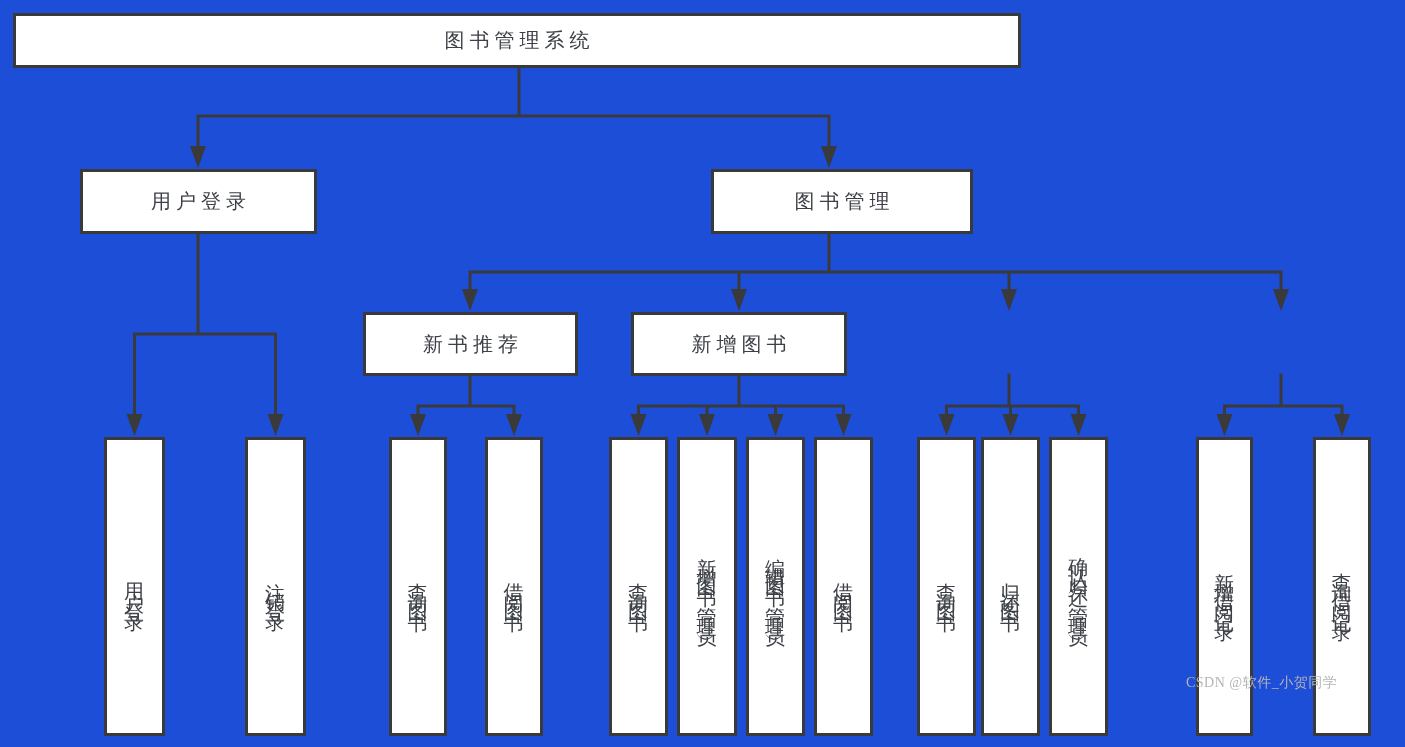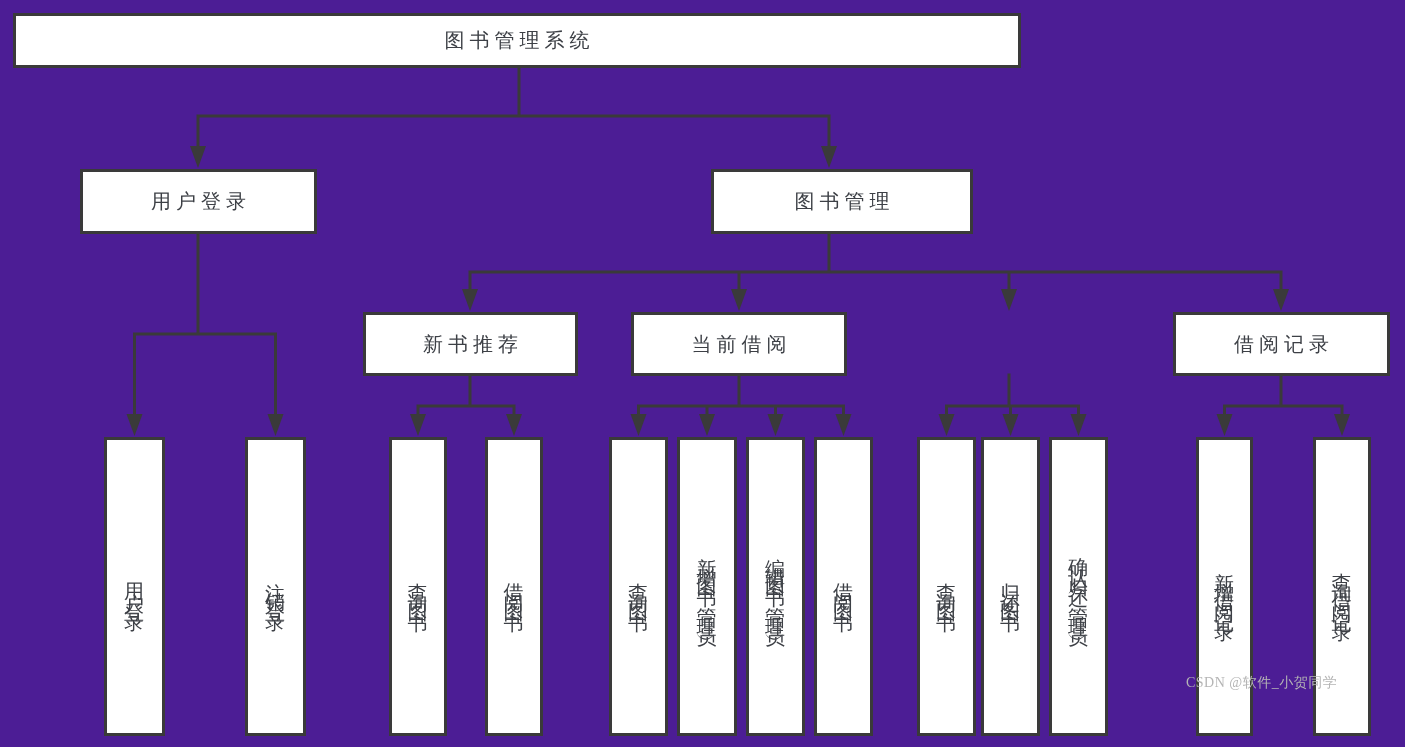--- a/index.html
+++ b/index.html
@@ -1,19 +1,19 @@
 <!DOCTYPE html>
 <html><head>
 <meta charset="utf-8">
 <style>
   html,body{margin:0;padding:0;background:#ffffff;}
   .canvas{
     position:relative;
     width:1405px;height:747px;
-    background:#4c1d95;
+    background:#1d4ed8;
     font-family:"Liberation Sans",sans-serif;
     overflow:hidden;
   }
   .wires{position:absolute;left:0;top:0;width:1405px;height:747px;}
   .node{
     position:absolute;
     box-sizing:border-box;
     background:#ffffff;
     border:3px solid #3a3a3a;
     color:#3d4046;
@@ -101,22 +101,21 @@
       <polygon points="1334,414 1350,414 1342,436"></polygon>
     </g>
   </svg>
 
   <div class="node h n-root">图书管理系统</div>
 
   <div class="node h n-login">用户登录</div>
   <div class="node h n-mgmt">图书管理</div>
 
   <div class="node h n-newbook">新书推荐</div>
-  <div class="node h n-borrow">当前借阅</div>
-  <div class="node h n-records">借阅记录</div>
+  <div class="node h n-borrow">新增图书</div>
 
   <div class="node v leaf l-g1a">用户登录</div>
   <div class="node v leaf l-g1b">注销登录</div>
 
   <div class="node v leaf l-g2a">查询图书</div>
   <div class="node v leaf l-g2b">借阅图书</div>
 
   <div class="node v leaf l-g3a">查询图书</div>
   <div class="node v leaf l-g3b">新增图书（管理员）</div>
   <div class="node v leaf l-g3c">编辑图书（管理员）</div>

